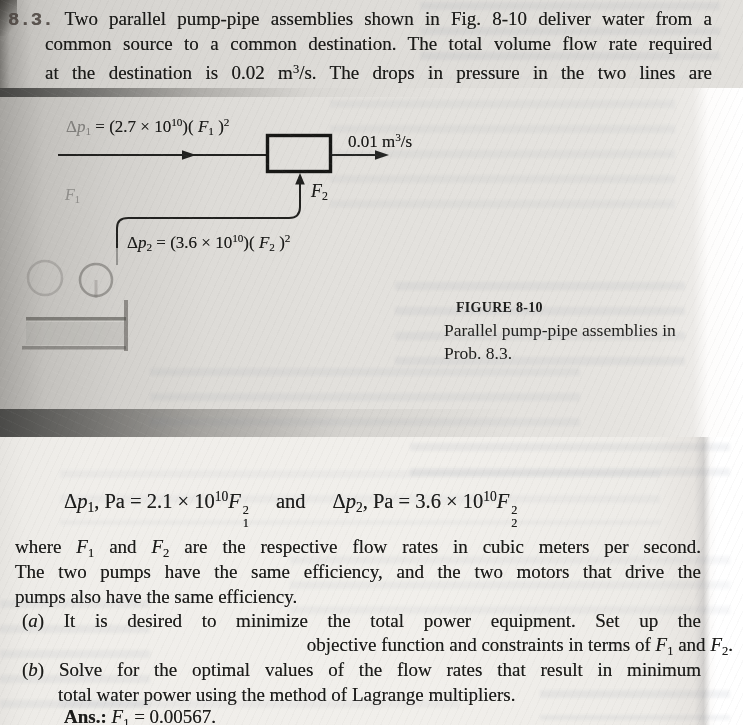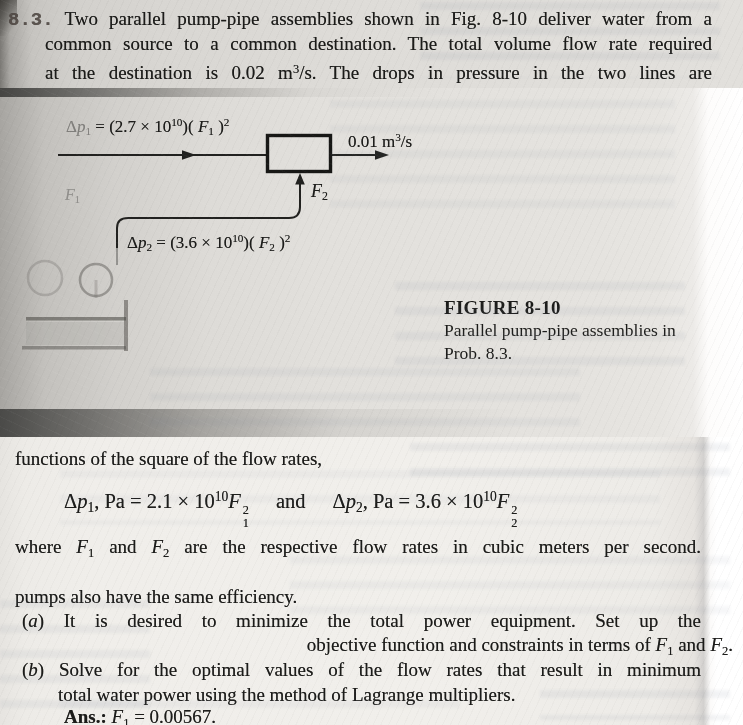--- a/index.html
+++ b/index.html
@@ -37,21 +37,21 @@
     background:linear-gradient(to right,rgba(62,62,60,.88),rgba(110,108,104,.5) 38%,rgba(150,148,144,.18) 66%,transparent 100%);}
   .fig-svg{position:absolute;left:0;top:0;}
   .fig-label{position:absolute;font-size:17px;line-height:20px;white-space:nowrap;
     text-shadow:0 0 .5px rgba(24,24,22,.55);}
   .eq1{left:66px;top:24px;}
   .flow-out{left:348px;top:39px;}
   .f2lab{left:311px;top:93px;font-size:18px;}
   .f1lab{left:65px;top:97px;font-size:16px;opacity:.32;font-family:Liberation Serif, serif;}
   .eq2{left:127px;top:140px;}
   .caption{position:absolute;left:444px;top:208px;white-space:nowrap;}
-  .cap-title{font-weight:700;font-size:19px;line-height:23px;letter-spacing:.3px;}
+  .cap-title{font-weight:700;font-size:14px;line-height:23px;letter-spacing:.3px;margin-left:12px;}
   .cap-line{font-size:17.5px;line-height:23px;}
 
   
   .bottom-sec{
     left:0;top:437px;width:743px;height:288px;z-index:2;
     background:linear-gradient(to right,#e6e4e0 0,#edebe7 25px,#f0eeea 90px,#f1efeb 58%,#edebe7 88%,#e6e3df 93.4%,#d2d0ce 94.7%,#fbfaf9 95.6%,#ffffff 96.5%);
   }
   .bline{position:absolute;left:15px;width:686px;font-size:19px;line-height:24px;
     text-shadow:0 0 .5px rgba(24,24,22,.6);white-space:nowrap;}
   .bl1{top:10px;}
@@ -143,29 +143,29 @@
     <div class="fig-label eq2"><span>Δ</span><span class="seg-i">p</span><span class="seg-sub">2</span><span> = (3.6 × 10</span><span class="seg-sup">10</span><span>)( </span><span class="seg-i">F</span><span class="seg-sub">2</span><span> )</span><span class="seg-sup">2</span></div>
 
     <div class="caption">
       <div class="cap-title">FIGURE 8-10</div>
       <div class="cap-line">Parallel pump-pipe assemblies in</div>
       <div class="cap-line">Prob. 8.3.</div>
     </div>
   </section>
 
   <section class="bottom-sec">
-    <div class="bline bl1"><span>functions of the square of the flow rates,</span></div>
     <div class="bline beq"><span>Δ</span><span class="seg-i">p</span><span class="seg-sub">1</span><span>, Pa = 2.1 × 10</span><span class="seg-sup">10</span><span class="seg-i">F</span><span class="supsub">
           <span>2</span>
           <span>1</span>
         </span><span class="seg-gap">and</span><span>Δ</span><span class="seg-i">p</span><span class="seg-sub">2</span><span>, Pa = 3.6 × 10</span><span class="seg-sup">10</span><span class="seg-i">F</span><span class="supsub">
           <span>2</span>
           <span>2</span>
         </span></div>
     <div class="bline bl2 jline"><span>where </span><span class="seg-i">F</span><span class="seg-sub">1</span><span> and </span><span class="seg-i">F</span><span class="seg-sub">2</span><span> are the respective flow rates in cubic meters per second.</span></div>
+    <div class="bline bl3 jline"><span>The two pumps have the same efficiency, and the two motors that drive the</span></div>
     <div class="bline bl4"><span>pumps also have the same efficiency.</span></div>
     <div class="bline bl5 jline"><span>(</span><span class="seg-i">a</span><span>) It is desired to minimize the total power equipment. Set up the</span></div>
     <div class="bline bl6"><span>objective function and constraints in terms of </span><span class="seg-i">F</span><span class="seg-sub">1</span><span> and </span><span class="seg-i">F</span><span class="seg-sub">2</span><span>.</span></div>
     <div class="bline bl8"><span>total water power using the method of Lagrange multipliers.</span></div>
     <div class="bline bl7 jline"><span>(</span><span class="seg-i">b</span><span>) Solve for the optimal values of the flow rates that result in minimum</span></div>
     <div class="bline bl9"><span class="seg-b">Ans.:</span><span> </span><span class="seg-i">F</span><span class="seg-sub">1</span><span> = 0.00567.</span></div>
   </section>
 
   <div class="ghost g1"></div>
   <div class="ghost g2"></div>

